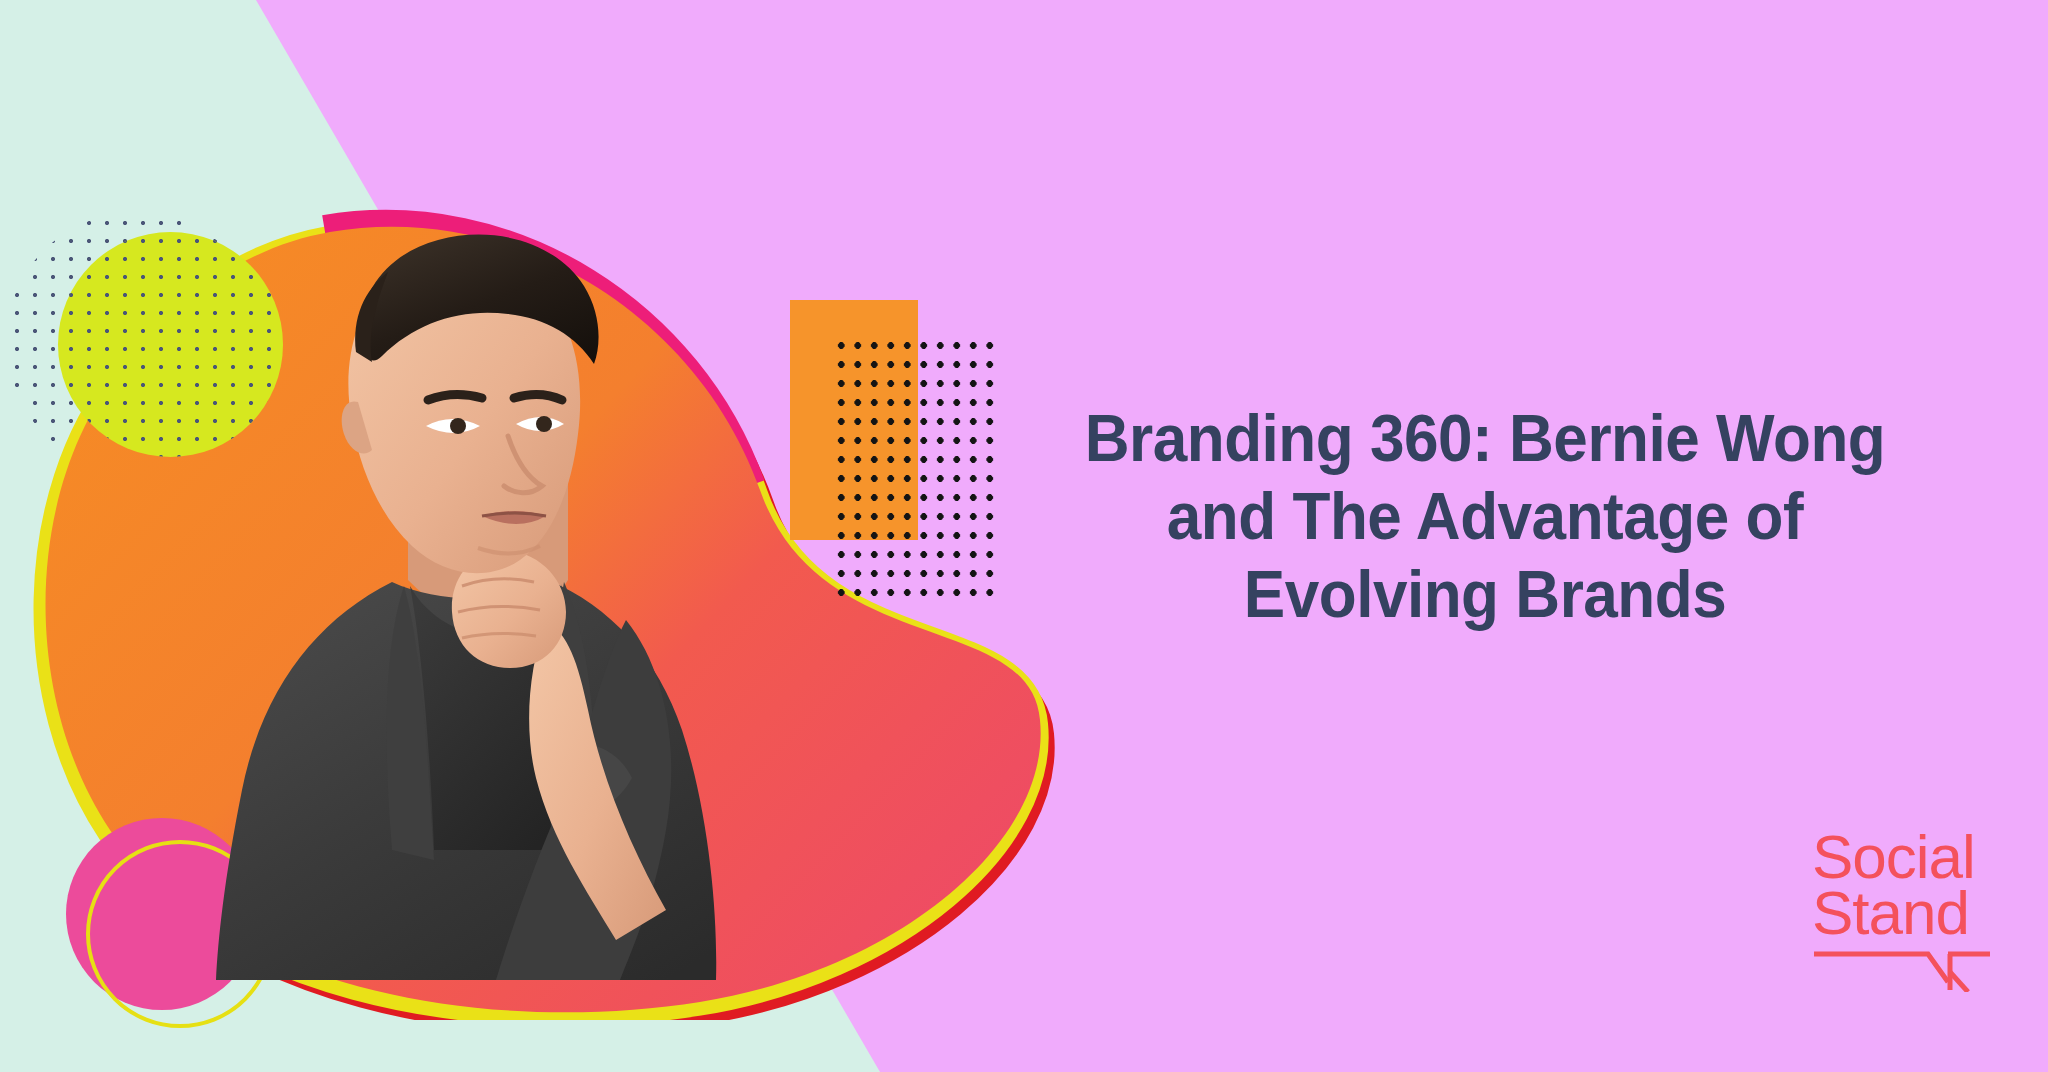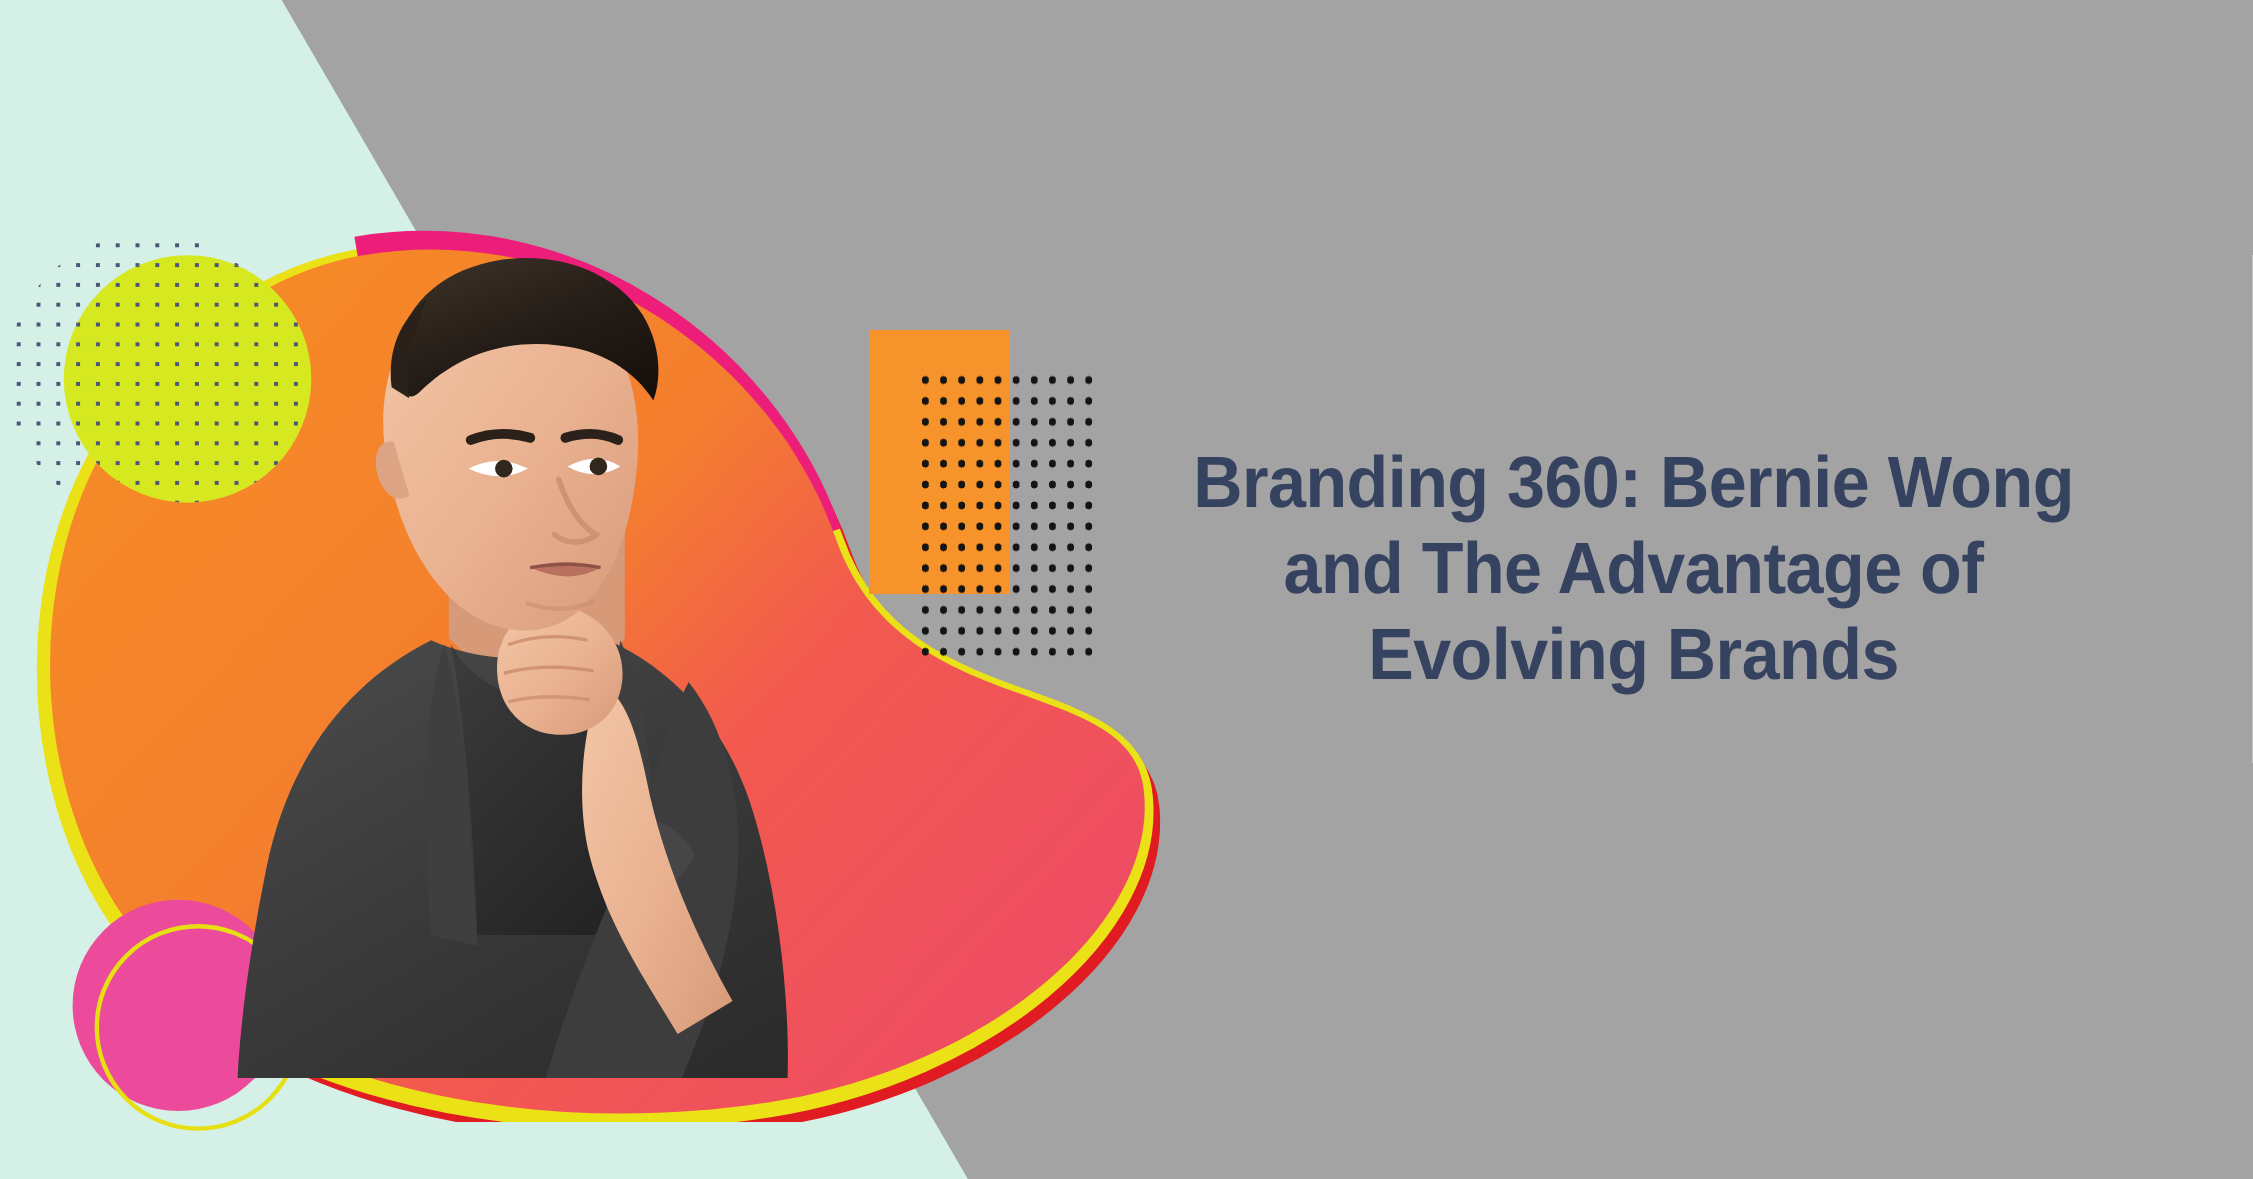--- a/index.html
+++ b/index.html
@@ -7,21 +7,21 @@
     background: #ffffff;
   }
   body {
     font-family: "Liberation Sans", sans-serif;
   }
   #banner {
     position: relative;
     width: 2048px;
     height: 1072px;
     overflow: hidden;
-    background: #a3a3a3;
+    background: #f0abfc;
   }
   
   .mint-wedge {
     position: absolute;
     left: 0; top: 0;
     width: 900px; height: 1072px;
     background: #d5f0e7;
     clip-path: polygon(0 0, 256px 0, 880px 1072px, 0 1072px);
   }
   
@@ -288,14 +288,26 @@
 
   <div class="orange-rect"></div>
   <div class="black-dots"></div>
 
   <div class="title">
     <div>Branding 360: Bernie Wong</div>
     <div>and The Advantage of</div>
     <div>Evolving Brands</div>
   </div>
 
+  <div class="logo">
+    <svg viewBox="0 0 200 170" xmlns="http://www.w3.org/2000/svg">
+      <text x="0" y="56" font-family="Liberation Sans, sans-serif" font-size="62" fill="#f4515c" letter-spacing="-1">Social</text>
+      <text x="0" y="112" font-family="Liberation Sans, sans-serif" font-size="62" fill="#f4515c" letter-spacing="-1">Stand</text>
+      <g fill="none" stroke="#f4515c" stroke-width="5">
+        <path d="M 2 132 L 116 132 L 136 160"></path>
+        <path d="M 178 132 L 136 132"></path>
+        <path d="M 138 132 L 138 168"></path>
+        <path d="M 138 150 L 156 170"></path>
+      </g>
+    </svg>
+  </div>
 
 </div>
 
 </body></html>

